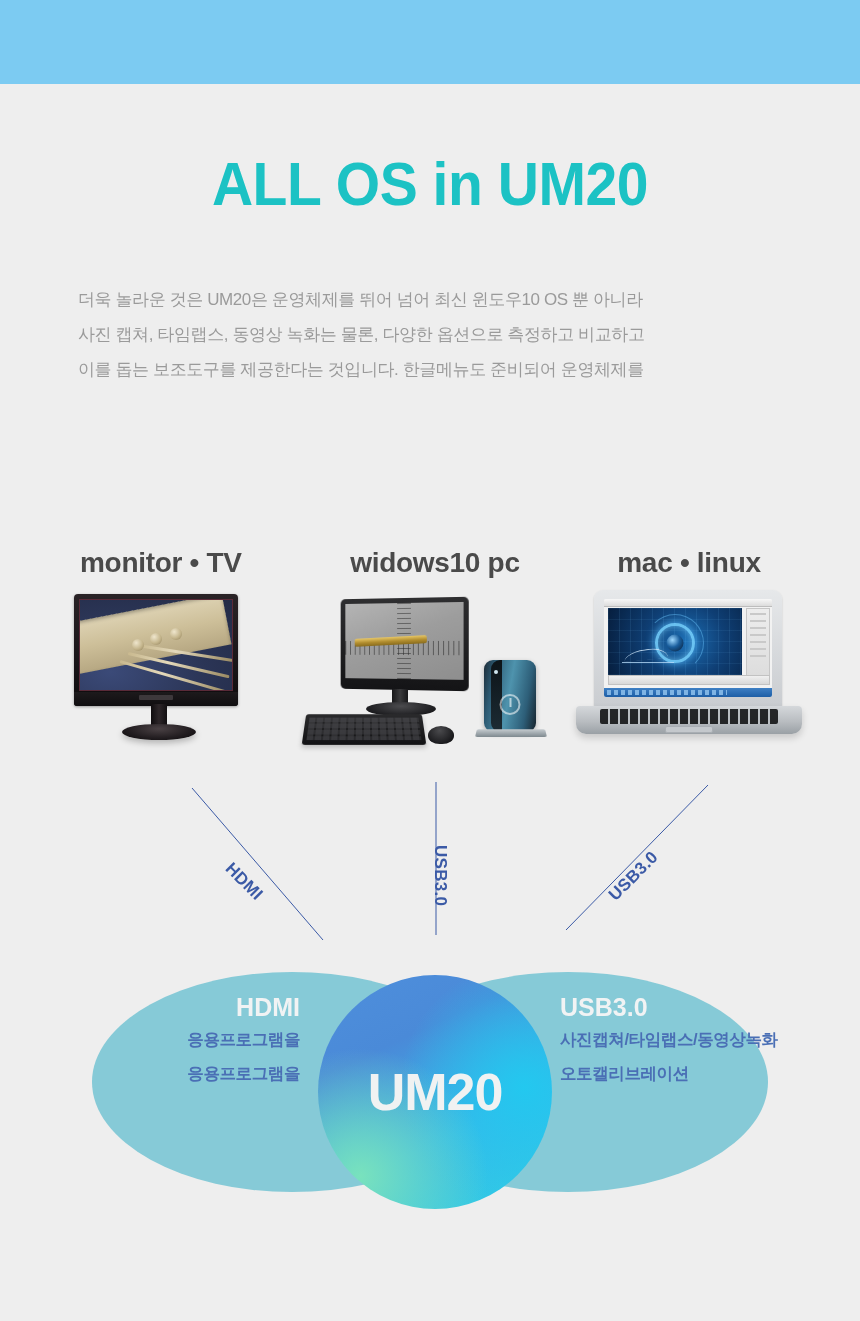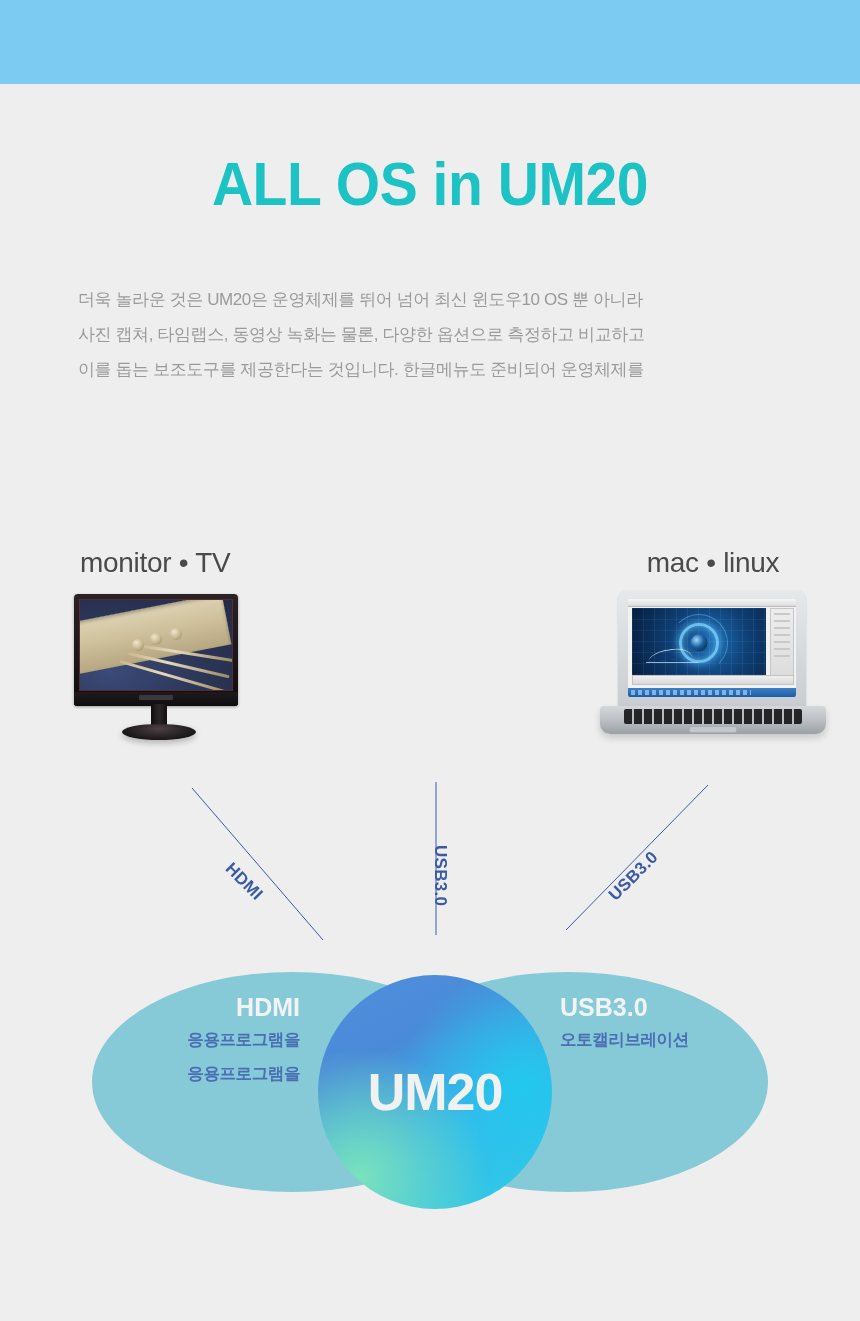--- a/index.html
+++ b/index.html
@@ -74,26 +74,26 @@
     top: 548px;
     width: 860px;
     height: 240px;
   }
   .device-col {
     position: absolute;
     top: 0;
   }
   .device-col.col-0 { left: 58px;  width: 240px; }
   .device-col.col-1 { left: 300px; width: 270px; }
-  .device-col.col-2 { left: 588px; width: 250px; }
+  .device-col.col-2 { left: 564px; width: 250px; }
 
   .device-title {
     font-family: "Liberation Sans Narrow", "Liberation Sans", sans-serif;
     font-size: 28px;
-    font-weight: normal;
+    font-weight: bold;
     color: #4a4a4a;
     letter-spacing: -0.3px;
     white-space: nowrap;
     line-height: 30px;
   }
   .col-0 .device-title { text-align: left; padding-left: 22px; }
   .col-1 .device-title { text-align: center; }
   .col-2 .device-title { text-align: center; }
 
   .device-art {
@@ -425,20 +425,46 @@
             </div>
             <div class="monitor-chin"></div>
             <div class="monitor-logo"></div>
           </div>
           <div class="monitor-neck"></div>
           <div class="monitor-base"></div>
         </div>
       </div>
     </div>
 
+    <div class="device-col col-1">
+      <div class="device-title">widows10 pc</div>
+      <div class="device-art">
+        <div class="pc-wrap">
+          <div class="pc-mon-bezel">
+            <div class="pc-mon-screen">
+              <div class="pc-scene">
+                <div class="ruler-v"></div>
+                <div class="ruler-h"></div>
+                <div class="gold-bar"></div>
+              </div>
+            </div>
+          </div>
+          <div class="pc-mon-stand"></div>
+          <div class="pc-mon-base"></div>
+          <div class="pc-keyboard"></div>
+          <div class="pc-mouse"></div>
+          <div class="pc-tower">
+            <div class="strip"></div>
+            <div class="led"></div>
+            <div class="badge"></div>
+          </div>
+          <div class="pc-tower-base"></div>
+        </div>
+      </div>
+    </div>
 
     <div class="device-col col-2">
       <div class="device-title">mac • linux</div>
       <div class="device-art">
         <div class="lap-wrap">
           <div class="lap-lid">
             <div class="lap-screen">
               <div class="lap-titlebar"></div>
               <div class="lap-canvas">
                 <div class="grid"></div>
@@ -477,17 +503,18 @@
     <div class="center-label">UM20</div>
 
     <div class="venn-text left-text">
       <div class="venn-head">HDMI</div>
       <div class="venn-item">응용프로그램을</div>
       <div class="venn-item">응용프로그램을</div>
     </div>
 
     <div class="venn-text right-text">
       <div class="venn-head">USB3.0</div>
+      <div class="venn-item">사진캡쳐/타임랩스/동영상녹화</div>
       <div class="venn-item">오토캘리브레이션</div>
     </div>
   </div>
 
 </div>
 
 </body></html>

